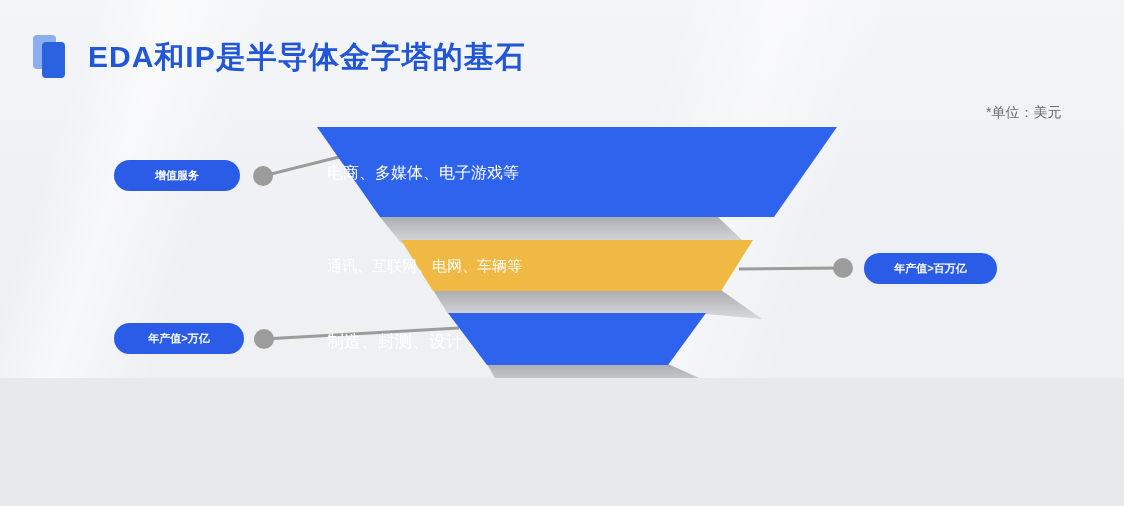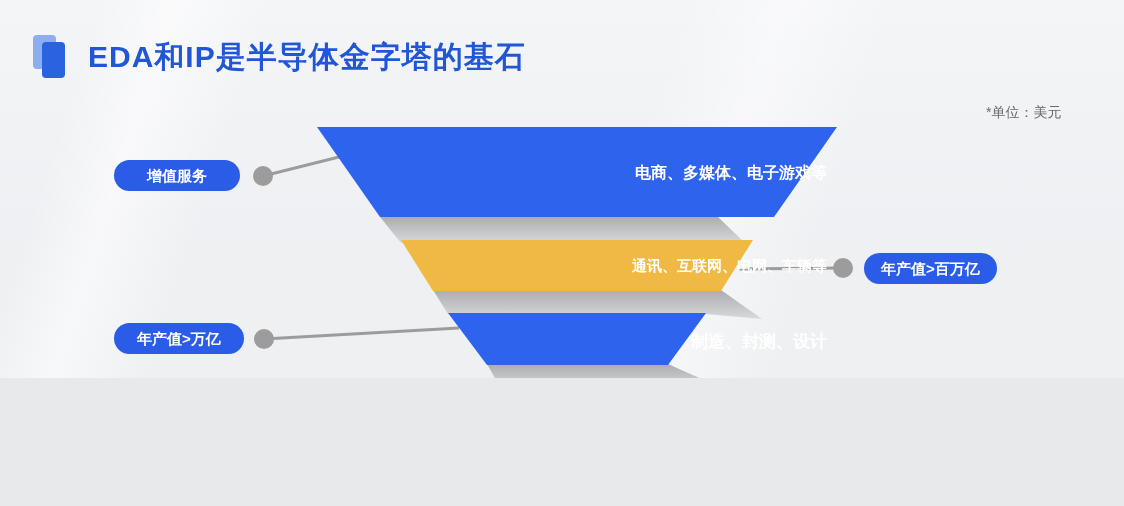--- a/index.html
+++ b/index.html
@@ -12,30 +12,30 @@
       linear-gradient(180deg, #f4f5f7 0%, #eff0f3 60%, #eef0f2 100%);
   }
   
   .marker-shadow{position:absolute;left:33px;top:35px;width:23px;height:34px;border-radius:4px;background:#8cadf0;}
   .marker{position:absolute;left:42px;top:42px;width:23px;height:36px;border-radius:4px;background:#2b62e0;}
   .page-title{position:absolute;left:88px;top:37px;font-size:30px;font-weight:700;color:#2156d6;letter-spacing:1px;white-space:nowrap;}
   .unit-note{position:absolute;left:986px;top:104px;font-size:14px;color:#6a6a6a;white-space:nowrap;}
   
   .funnel-svg{position:absolute;left:0;top:0;width:1124px;height:506px;}
   
-  .layer-label{position:absolute;left:327px;width:500px;text-align:right;color:#ffffff;font-weight:700;white-space:nowrap;}
+  .layer-label{position:absolute;left:327px;width:500px;text-align:left;color:#ffffff;font-weight:400;white-space:nowrap;}
   .t1{top:163px;font-size:16px;}
   .t2{top:257px;font-size:15px;}
   .t3{top:330px;font-size:17px;}
   .t4a{top:399px;font-size:15px;}
   .t4b{top:400px;font-size:14px;}
   .t4c{top:424px;font-size:12px;}
   
   .pill{position:absolute;height:31px;line-height:31px;border-radius:16px;background:#2a5ce8;
-        color:#fff;font-size:15px;font-weight:700;text-align:center;white-space:nowrap;}
+        color:#fff;font-size:11px;font-weight:700;text-align:center;white-space:nowrap;}
   .p1{left:114px;top:160px;width:126px;}
   .p2{left:114px;top:323px;width:130px;}
   .p3{left:864px;top:253px;width:133px;}
   .p4{left:864px;top:429px;width:134px;}
   
   .watermark{position:absolute;right:8px;bottom:6px;text-align:right;color:#3a3a3a;
      text-shadow:-1px -1px 0 #fff,1px -1px 0 #fff,-1px 1px 0 #fff,1px 1px 0 #fff,0 1px 0 #fff,0 -1px 0 #fff,1px 0 0 #fff,-1px 0 0 #fff;}
   .wm1{font-size:14px;font-weight:700;letter-spacing:1px;}
   .wm2{font-size:12px;font-weight:700;letter-spacing:2.5px;}
 </style>

